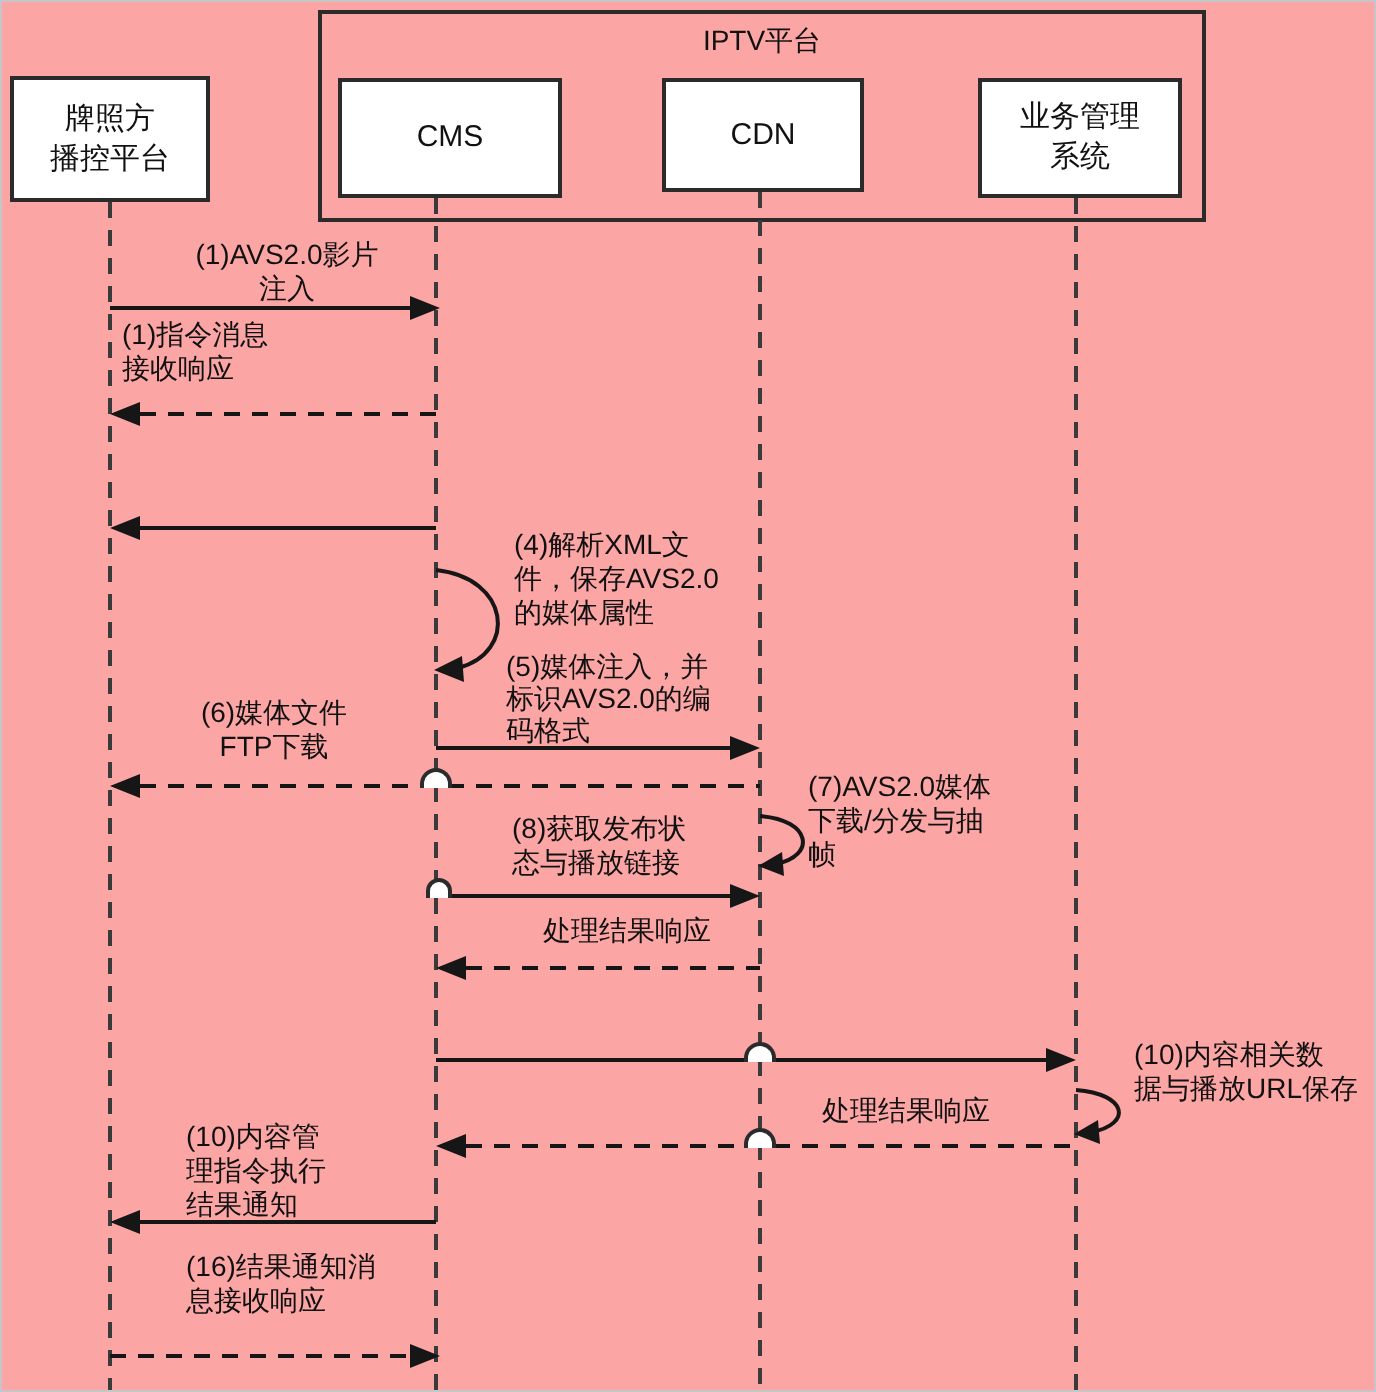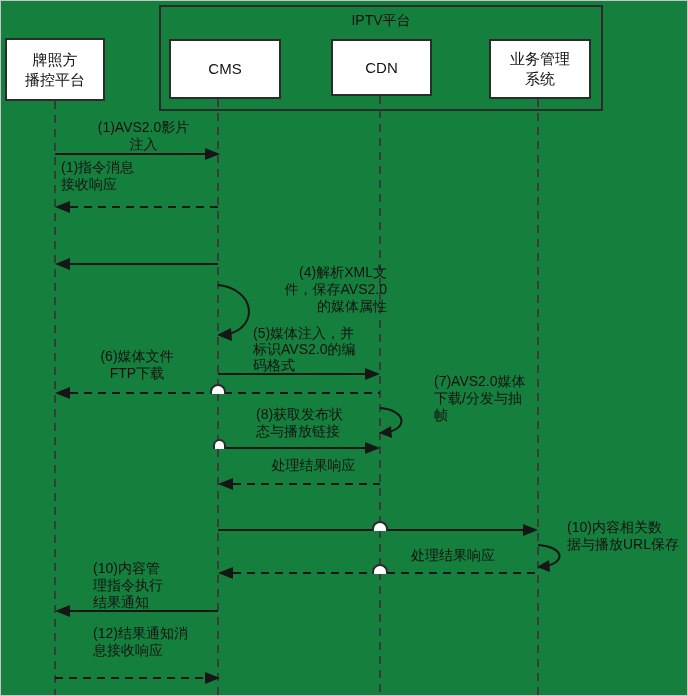--- a/index.html
+++ b/index.html
@@ -1,18 +1,18 @@
 <!DOCTYPE html>
 <html><head>
 <meta charset="utf-8">
 <style>
   html,body { margin:0; padding:0; background:#fff; }
   #canvas {
     position:relative; width:688px; height:696px;
-    background:#15803d; border:1px solid #c6c6c6; box-sizing:border-box;
+    background:#fca5a5; border:1px solid #c6c6c6; box-sizing:border-box;
     font-family:"Liberation Sans","DejaVu Sans",sans-serif; color:#111;
     overflow:hidden;
   }
   .box {
     position:absolute; border:2px solid #2b2b2b; background:#fff;
     display:flex; align-items:center; justify-content:center; box-sizing:border-box;
   }
   .box-label { font-size:15px; line-height:20px; text-align:center; white-space:pre-line; }
   .frame { position:absolute; border:2px solid #2b2b2b; box-sizing:border-box; background:transparent; }
   .frame-label { position:absolute; left:0; right:0; top:5px; text-align:center; font-size:14px; }
@@ -77,41 +77,41 @@
   <div class="lbl" style="left:60px; top:158px; width:135px;">(1)指令消息
 接收响应</div>
 
   <div class="ln-solid" style="left:69px; top:262px; width:148px;"></div>
   <div class="ah ah-l" style="left:54px; top:257px;"></div>
 
   <svg class="loop" style="left:216px; top:281px;" width="46" height="60" viewBox="0 0 46 60">
     <path d="M1,3 C38,7 42,44 12,52"></path>
     <polygon points="0,53 14,46 15,59"></polygon>
   </svg>
-  <div class="lbl" style="left:256px; top:263px; width:130px;text-align:right;">(4)解析XML文
+  <div class="lbl" style="left:256px; top:263px; width:130px;">(4)解析XML文
 件，保存AVS2.0
 的媒体属性</div>
 
   <div class="ln-solid" style="left:217px; top:372px; width:147px;"></div>
   <div class="ah ah-r" style="left:364px; top:367px;"></div>
   <div class="lbl" style="left:252px; top:324px; width:140px; line-height:16px;">(5)媒体注入，并
 标识AVS2.0的编
 码格式</div>
 
   <div class="ln-dashed" style="left:69px; top:391px; width:310px;"></div>
   <div class="hop" style="left:209px; top:383px; width:16px; height:10px;"></div>
   <div class="ah ah-l" style="left:54px; top:386px;"></div>
   <div class="lbl lbl-c" style="left:62px; top:347px; width:148px;">(6)媒体文件
 FTP下载</div>
 
   <svg class="loop" style="left:378px; top:404px;" width="36" height="34" viewBox="0 0 36 34">
     <path d="M1,3 C27,5 29,23 9,27"></path>
     <polygon points="0,28 12,21 13,33"></polygon>
   </svg>
-  <div class="lbl" style="left:403px; top:372px; width:112px;margin-left:30px;">(7)AVS2.0媒体
+  <div class="lbl" style="left:403px; top:384px; width:112px;">(7)AVS2.0媒体
 下载/分发与抽
 帧</div>
 
   <div class="ln-solid" style="left:217px; top:446px; width:147px;"></div>
   <div class="hop" style="left:212px; top:438px; width:13px; height:10px;"></div>
   <div class="ah ah-r" style="left:364px; top:441px;"></div>
   <div class="lbl" style="left:255px; top:405px; width:122px;">(8)获取发布状
 态与播放链接</div>
 
   <div class="ln-dashed" style="left:232px; top:482px; width:147px;"></div>
@@ -135,16 +135,16 @@
   <div class="lbl lbl-c" style="left:396px; top:546px; width:112px;">处理结果响应</div>
 
   <div class="ln-solid" style="left:69px; top:609px; width:148px;"></div>
   <div class="ah ah-l" style="left:54px; top:604px;"></div>
   <div class="lbl" style="left:92px; top:559px; width:100px;">(10)内容管
 理指令执行
 结果通知</div>
 
   <div class="ln-dashed" style="left:54px; top:676px; width:150px;"></div>
   <div class="ah ah-r" style="left:204px; top:671px;"></div>
-  <div class="lbl" style="left:92px; top:624px; width:130px;">(12)结果通知消
+  <div class="lbl" style="left:92px; top:624px; width:130px;">(16)结果通知消
 息接收响应</div>
 
 </div>
 
 </body></html>

